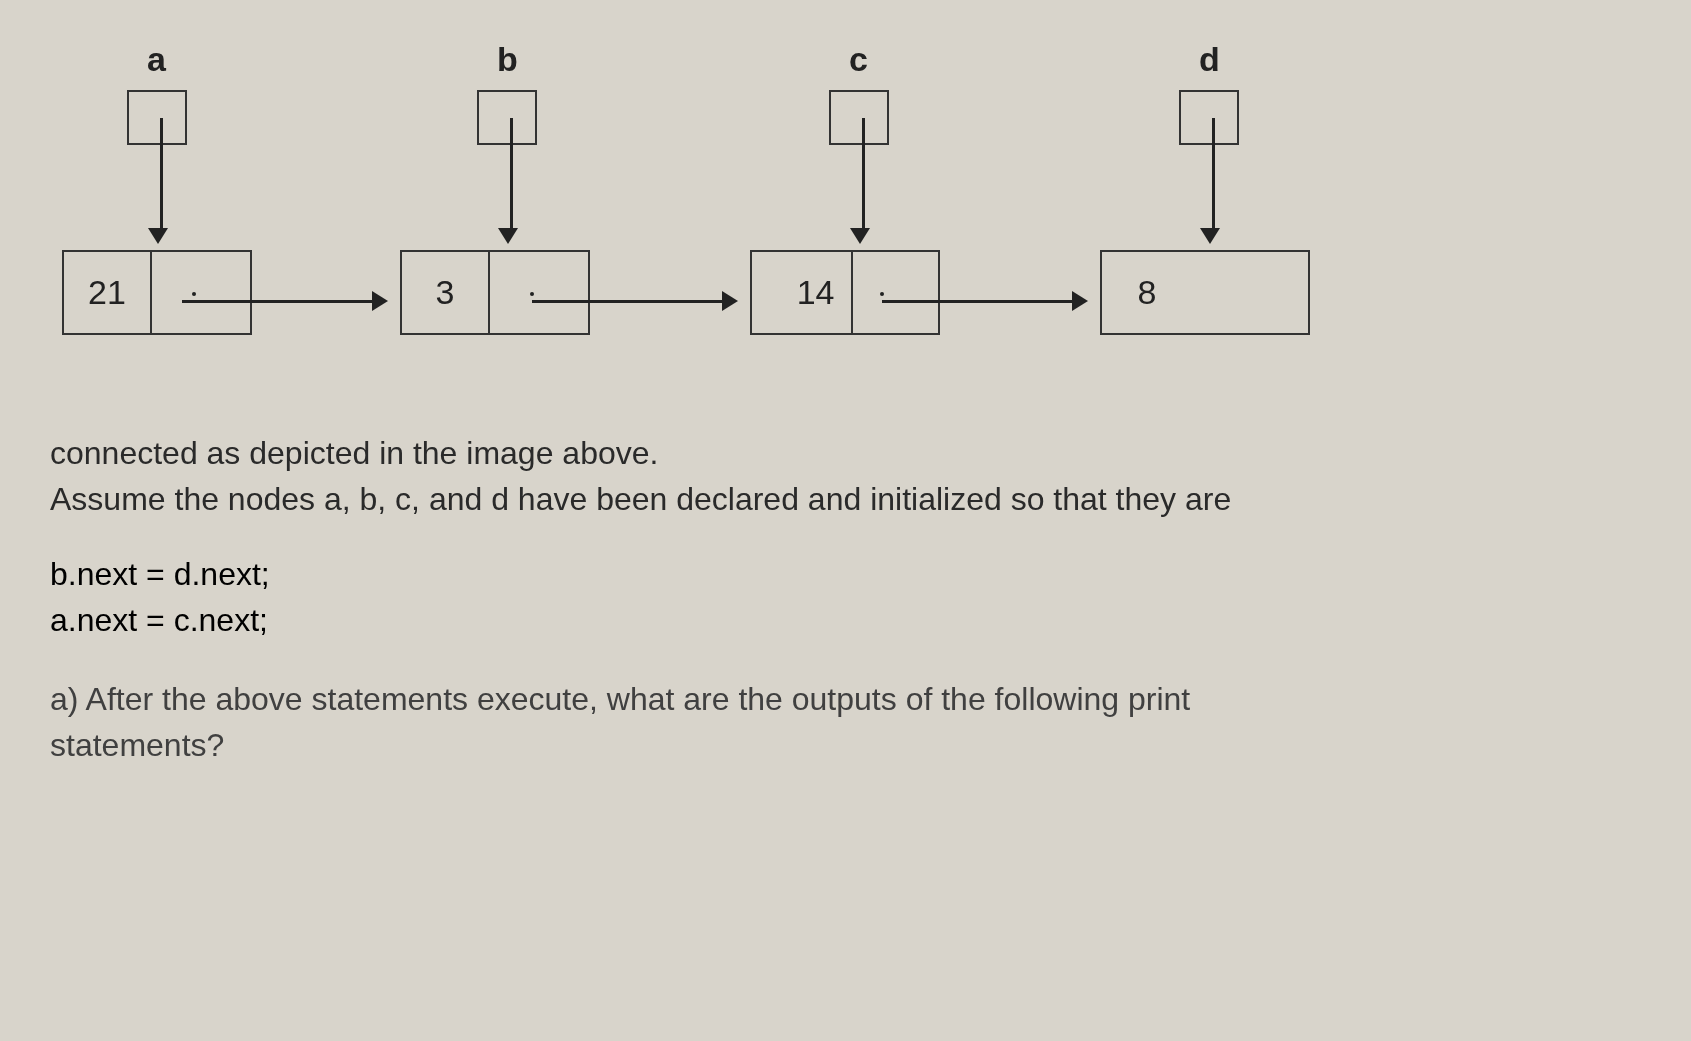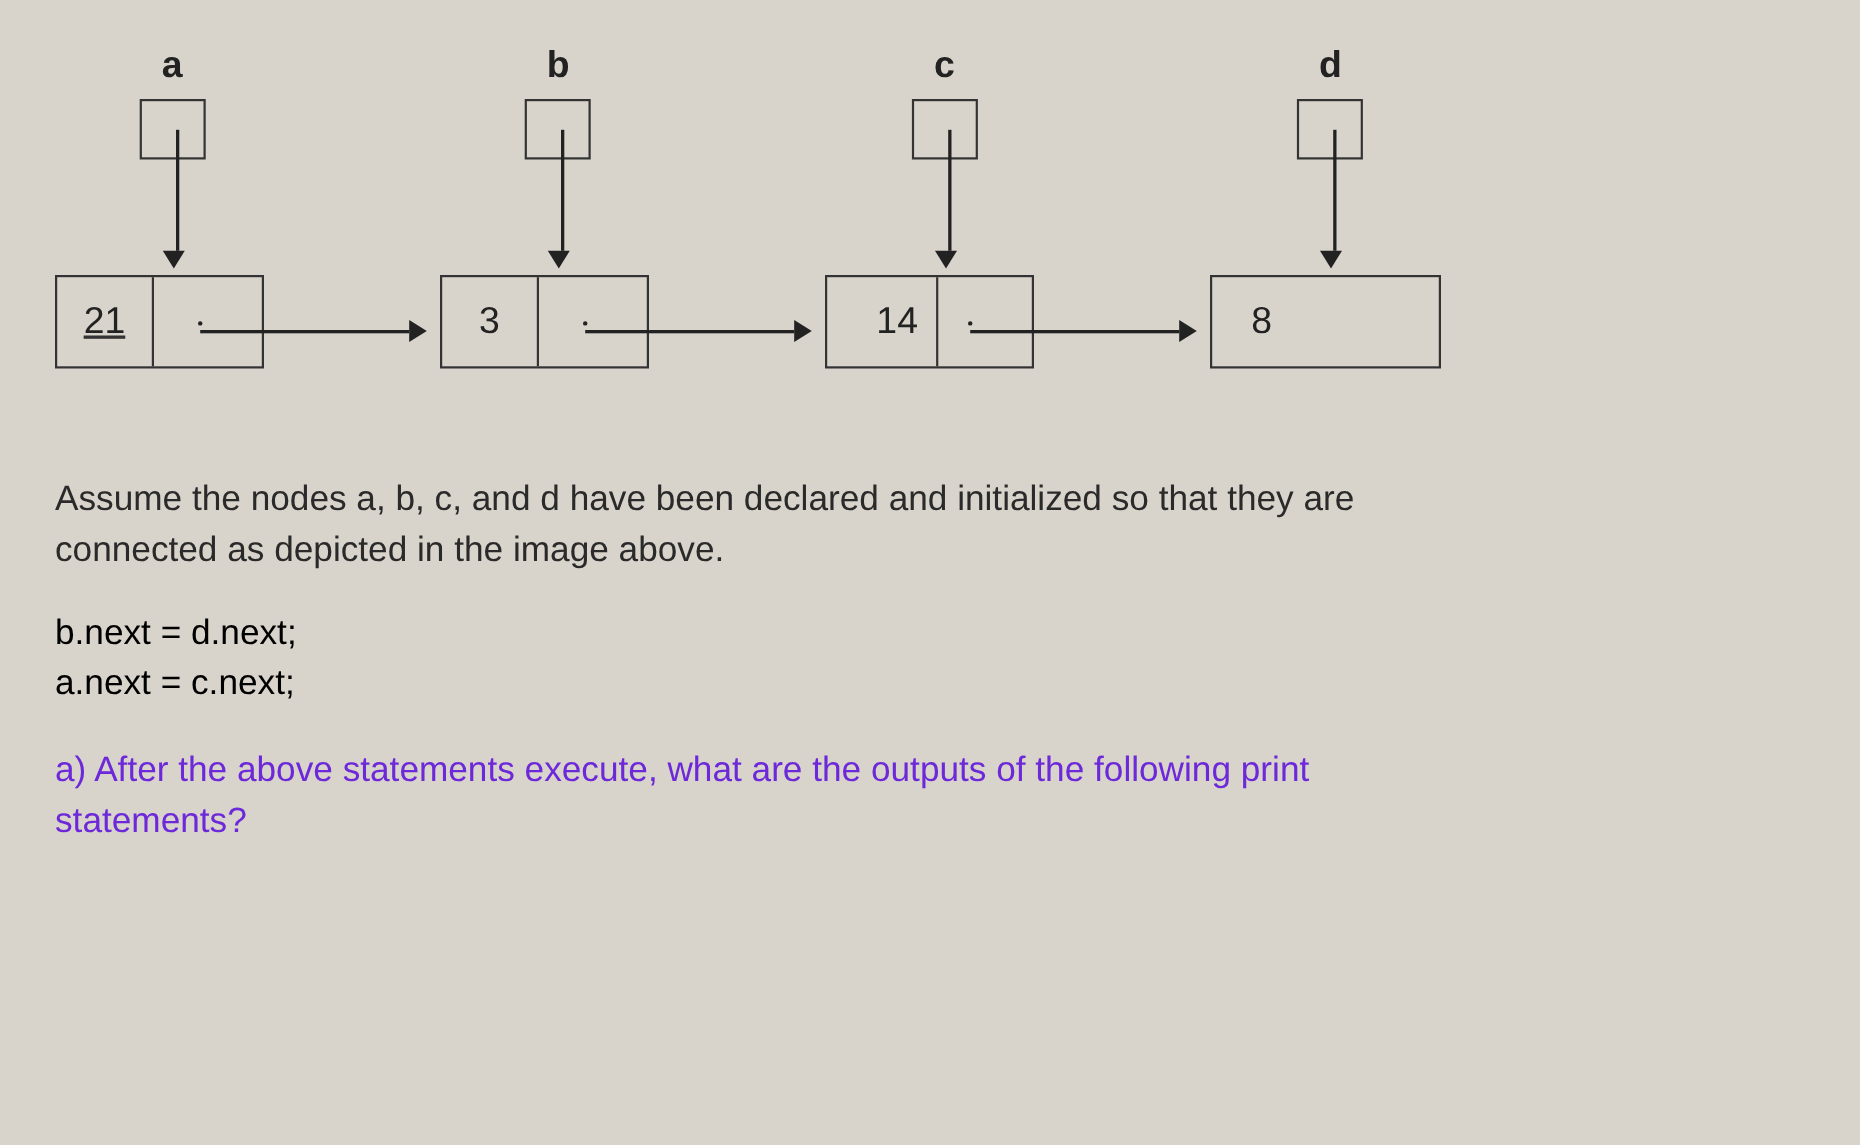--- a/index.html
+++ b/index.html
@@ -102,21 +102,21 @@
     }
     .code-block {
       font-size: 32px;
       line-height: 1.45;
       color: #000000;
       margin-bottom: 32px;
     }
     .question-block {
       font-size: 32px;
       line-height: 1.45;
-      color: #6d28d9;
+      color: #404040;
     }
   </style>
 </head>
 <body>
 
 <div class="diagram-area">
 
   <div class="pointer-label" style="left:97px; top:0;">a</div>
   <div class="pointer-box" style="left:77px; top:50px;"></div>
   <div class="arrow-down" style="left:106px; top:78px;">
@@ -138,21 +138,21 @@
     <div class="arrow-down-head"></div>
   </div>
 
   <div class="pointer-label" style="left:1149px; top:0;">d</div>
   <div class="pointer-box" style="left:1129px; top:50px;"></div>
   <div class="arrow-down" style="left:1158px; top:78px;">
     <div class="arrow-down-line" style="height:110px;"></div>
     <div class="arrow-down-head"></div>
   </div>
 
-  <div class="node" style="left:0px; top:210px; width:190px;text-decoration:underline;">
+  <div class="node" style="left:12px; top:210px; width:190px;">
     <div class="node-cell" style="width:90px;">21</div>
     <div class="next-cell">
       <div class="arrow-dot" style="left:128px; top:40px;"></div>
     </div>
   </div>
   <div class="arrow-right" style="left:132px; top:251px;">
     <div class="arrow-right-line" style="width:190px;"></div>
     <div class="arrow-right-head"></div>
   </div>
 
@@ -178,22 +178,22 @@
     <div class="arrow-right-head"></div>
   </div>
 
   <div class="node" style="left:1050px; top:210px; width:210px;">
     <div class="node-cell" style="width:90px;">8</div>
   </div>
 
 </div>
 
 <div class="text-block">
+  <div>connected as depicted in the image above.</div>
   <div>Assume the nodes a, b, c, and d have been declared and initialized so that they are</div>
-  <div>connected as depicted in the image above.</div>
 </div>
 
 <div class="code-block">
   <div>b.next = d.next;</div>
   <div>a.next = c.next;</div>
 </div>
 
 <div class="question-block">
   <div>a) After the above statements execute, what are the outputs of the following print</div>
   <div>statements?</div>

